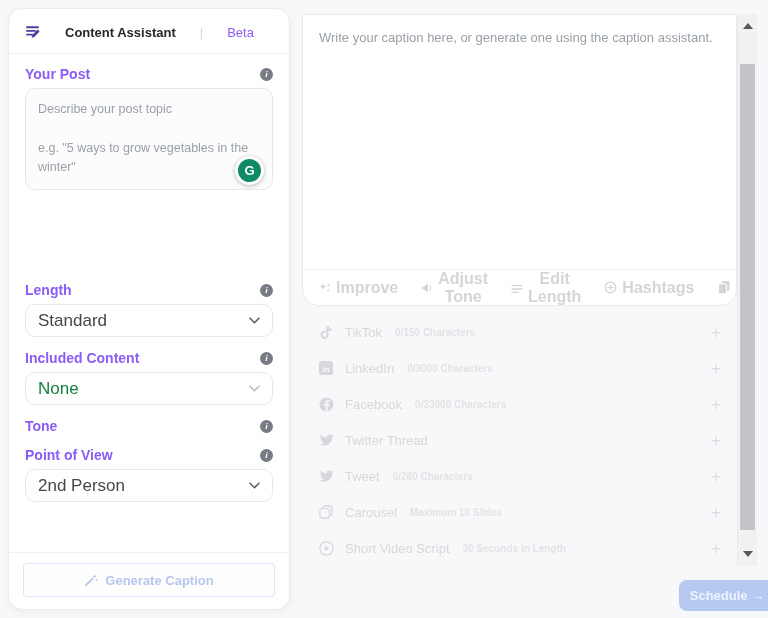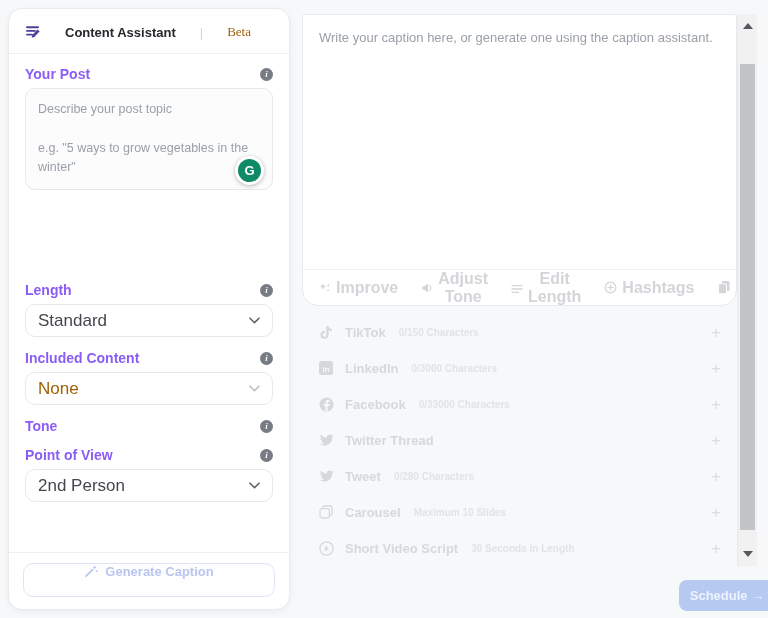--- a/index.html
+++ b/index.html
@@ -17,21 +17,21 @@
     background:#fff; border:1px solid #ebebee; border-radius:14px;
     box-shadow:0 2px 6px rgba(30,30,40,.05);
     display:flex; flex-direction:column;
   }
   .assistant-header{
     display:flex; align-items:center; gap:24px;
     padding:15px 16px 13px; border-bottom:1px solid #f0f0f2;
   }
   .assistant-title{ font-size:13px; font-weight:bold; color:#26272c; }
   .assistant-divider{ font-size:13px; color:#d4d6db; }
-  .assistant-badge{ font-size:13px; color:#a16207;font-family:Liberation Serif, serif; }
+  .assistant-badge{ font-size:13px; color:#8b5cf6; }
   .assistant-body{ flex:1; padding:12px 16px 0; }
 
   .label-row{
     display:flex; align-items:center; justify-content:space-between;
     height:16px; margin-bottom:6px;
   }
   .field-label{ font-size:14px; font-weight:bold; color:#8b5cf6; }
   .info-dot{
     width:13px; height:13px; border-radius:50%; background:#767b84;
     color:#fff; font-size:9px; line-height:13px; text-align:center;
@@ -61,31 +61,31 @@
   .big-spacer{ height:88px; }
 
   .field-group{ margin-bottom:13px; }
   .select-box{
     height:33px; border:1px solid #e7e8ec; border-radius:10px; background:#fff;
     display:flex; align-items:center; justify-content:space-between;
     padding:0 12px; cursor:pointer;
   }
   .select-value{ font-size:17px; color:#44474e; display:flex; align-items:center; gap:8px; }
   .select-box .chev{ color:#5d6066; }
-  .select-box.muted .select-value{ color:#a16207; }
+  .select-box.muted .select-value{ color:#15803d; }
   .select-box.muted .chev{ color:#b9bdc4; }
 
   .assistant-footer{
     border-top:1px solid #f0f0f2; padding:10px 14px 12px;
   }
   .generate-btn{
-    width:100%; height:34px; border:1px solid #dde3f8; border-radius:10px;
+    width:100%; height:34px; border:1px solid #dde3f8; border-radius:4px;
     background:#fefeff; color:#b9c6ee; font-weight:bold; font-size:13px;
     font-family:"Liberation Sans", sans-serif;
-    display:flex; align-items:flex-start; justify-content:center; gap:7px;
+    display:flex; align-items:center; justify-content:center; gap:7px;
     cursor:default;
   }
 
   
   .editor-card{
     position:absolute; left:302px; top:14px; width:435px; height:292px;
     background:#fff; border:1px solid #e9eaee;
     border-radius:3px 3px 16px 16px;
     display:flex; flex-direction:column;
   }
@@ -107,21 +107,21 @@
   }
   .copy-btn{ margin-left:auto; background:none; border:none; color:#d3d5d9; cursor:default; }
 
   
   .platform-list{ position:absolute; left:302px; top:314px; width:435px; }
   .platform-row{
     height:36px; display:flex; align-items:center; gap:11px;
     padding:0 16px; cursor:default;
   }
   .platform-icon{ width:16px; display:flex; justify-content:center; color:#d6d8db; }
-  .platform-name{ font-size:13px; font-weight:bold; color:#d6d8db; }
+  .platform-name{ font-size:13px; font-weight:normal; color:#d6d8db; }
   .platform-detail{ font-size:10px; font-weight:bold; color:#e2e3e6; margin-left:2px; }
   .platform-add{
     margin-left:auto; background:none; border:none; color:#dcdde0;
     font-size:17px; line-height:1; cursor:default; font-family:"Liberation Sans",sans-serif;
   }
 
   
   .scrollbar{
     position:absolute; left:737px; top:14px; width:20px; height:552px;
     background:#f1f1f2; border-left:1px solid #e9eaee;

